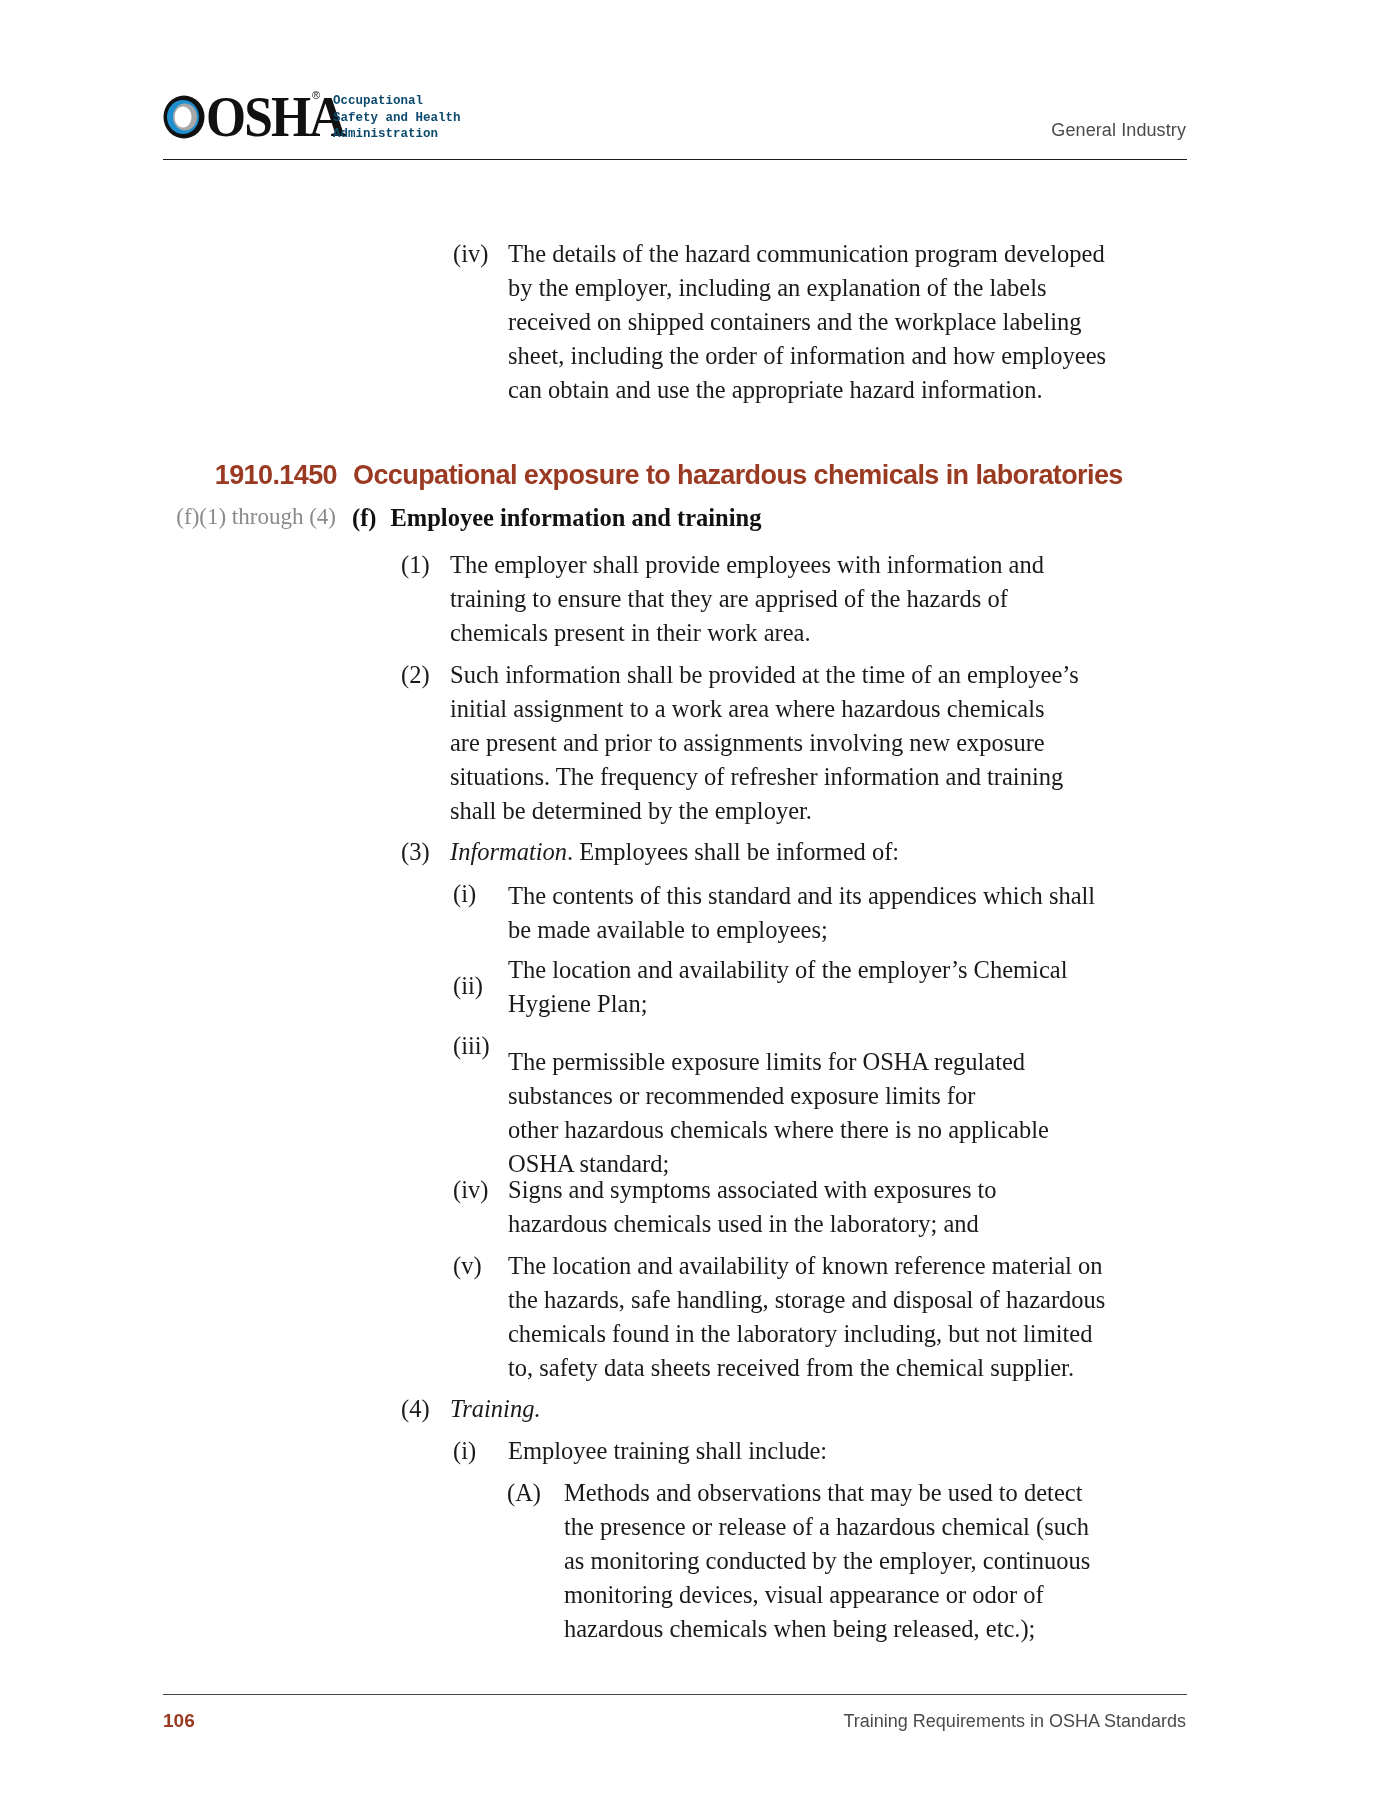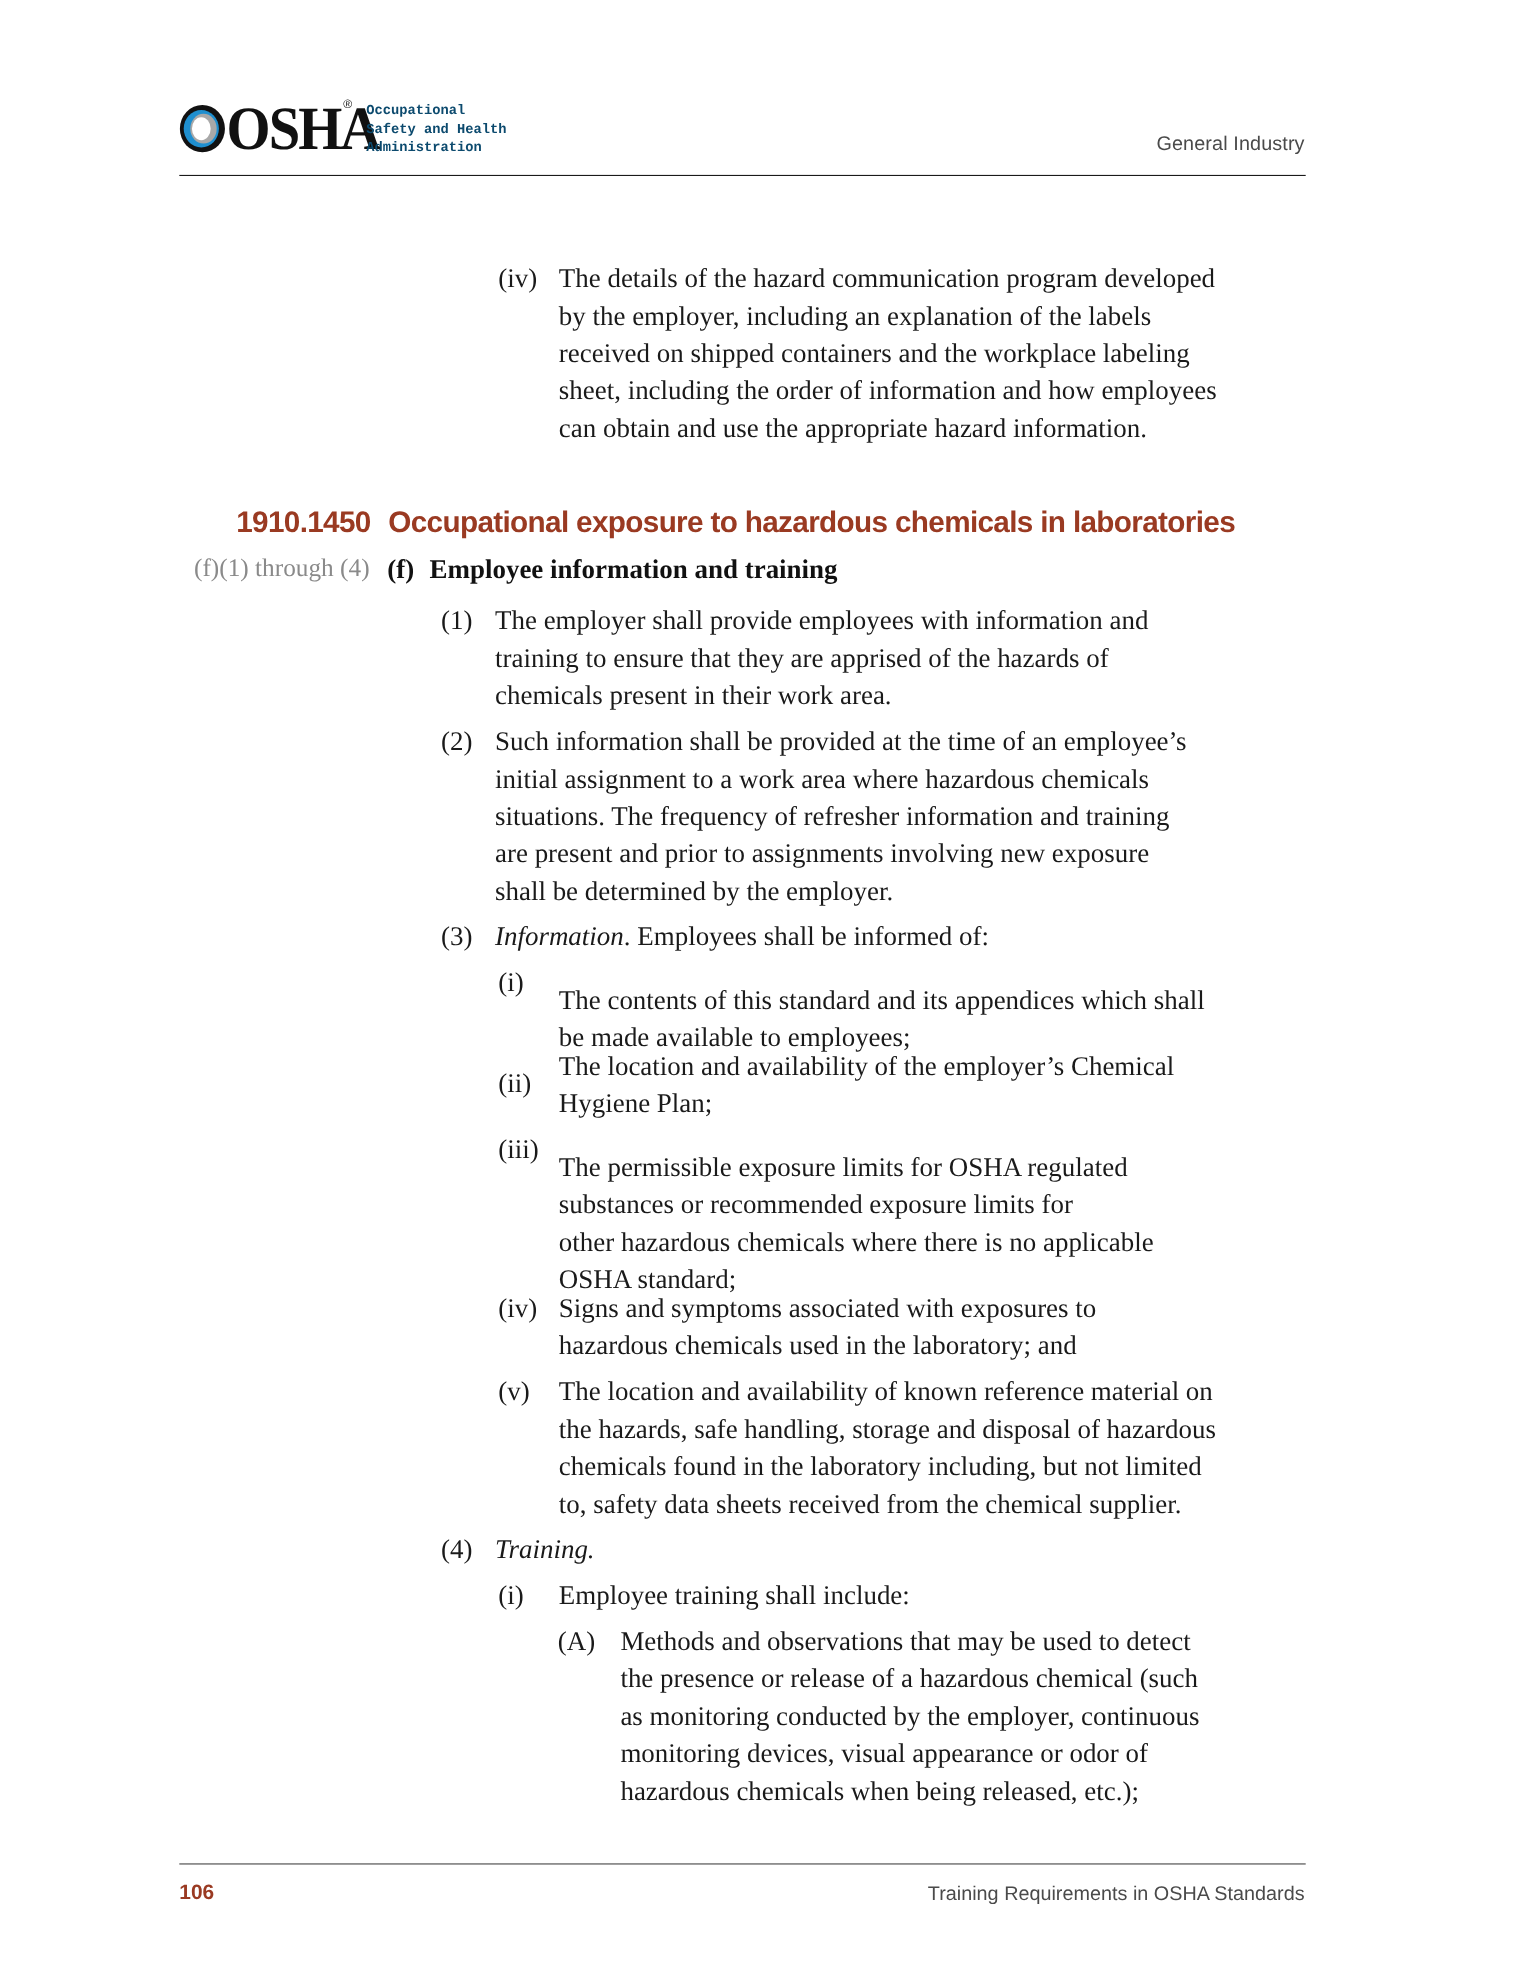--- a/index.html
+++ b/index.html
@@ -86,36 +86,36 @@
     <div>training to ensure that they are apprised of the hazards of</div>
     <div>chemicals present in their work area.</div>
   </div>
 </div>
 
 <div class="para" style="left:0; top:658px;">
   <span class="lbl" style="left:401px; top:0;">(2)</span>
   <div class="txt" style="left:450px; top:0; white-space:nowrap;">
     <div>Such information shall be provided at the time of an employee’s</div>
     <div>initial assignment to a work area where hazardous chemicals</div>
+    <div>are present and prior to assignments involving new exposure</div>
     <div>situations. The frequency of refresher information and training</div>
-    <div>are present and prior to assignments involving new exposure</div>
     <div>shall be determined by the employer.</div>
   </div>
 </div>
 
 <div class="para" style="left:0; top:835px;">
   <span class="lbl" style="left:401px; top:0;">(3)</span>
   <div class="txt" style="left:450px; top:0; white-space:nowrap;text-align:center;">
     <span class="it">Information</span><span>. Employees shall be informed of:</span>
   </div>
 </div>
 
 <div class="para" style="left:0; top:877px;">
   <span class="lbl" style="left:453px; top:0;">(i)</span>
-  <div class="txt" style="left:508px; top:16px; white-space:nowrap;">
+  <div class="txt" style="left:508px; top:2px; white-space:nowrap;">
     <div>The contents of this standard and its appendices which shall</div>
     <div>be made available to employees;</div>
   </div>
 </div>
 
 <div class="para" style="left:0; top:953px;">
   <span class="lbl" style="left:453px; top:0;margin-top:16px;">(ii)</span>
   <div class="txt" style="left:508px; top:0; white-space:nowrap;">
     <div>The location and availability of the employer’s Chemical</div>
     <div>Hygiene Plan;</div>

